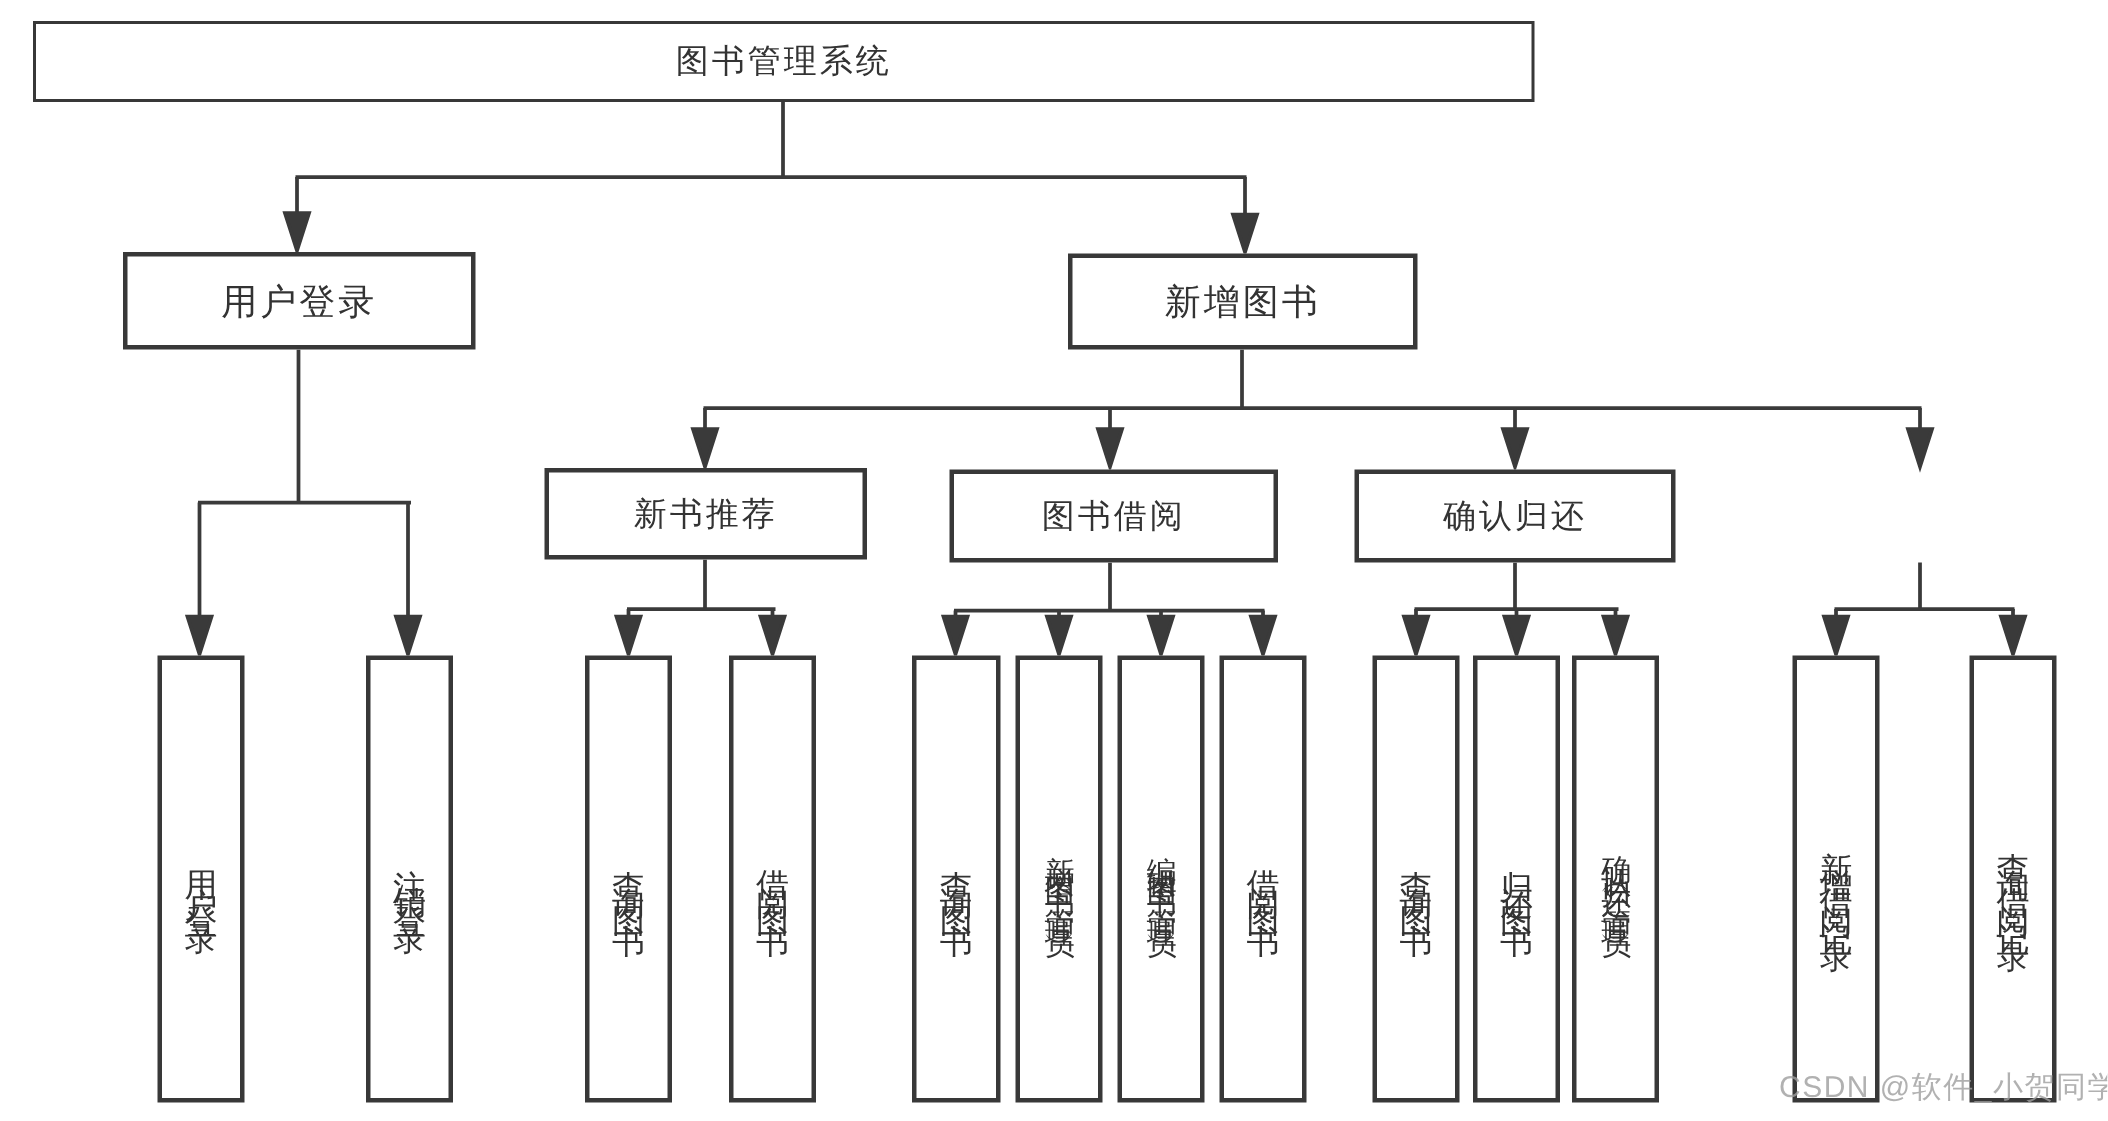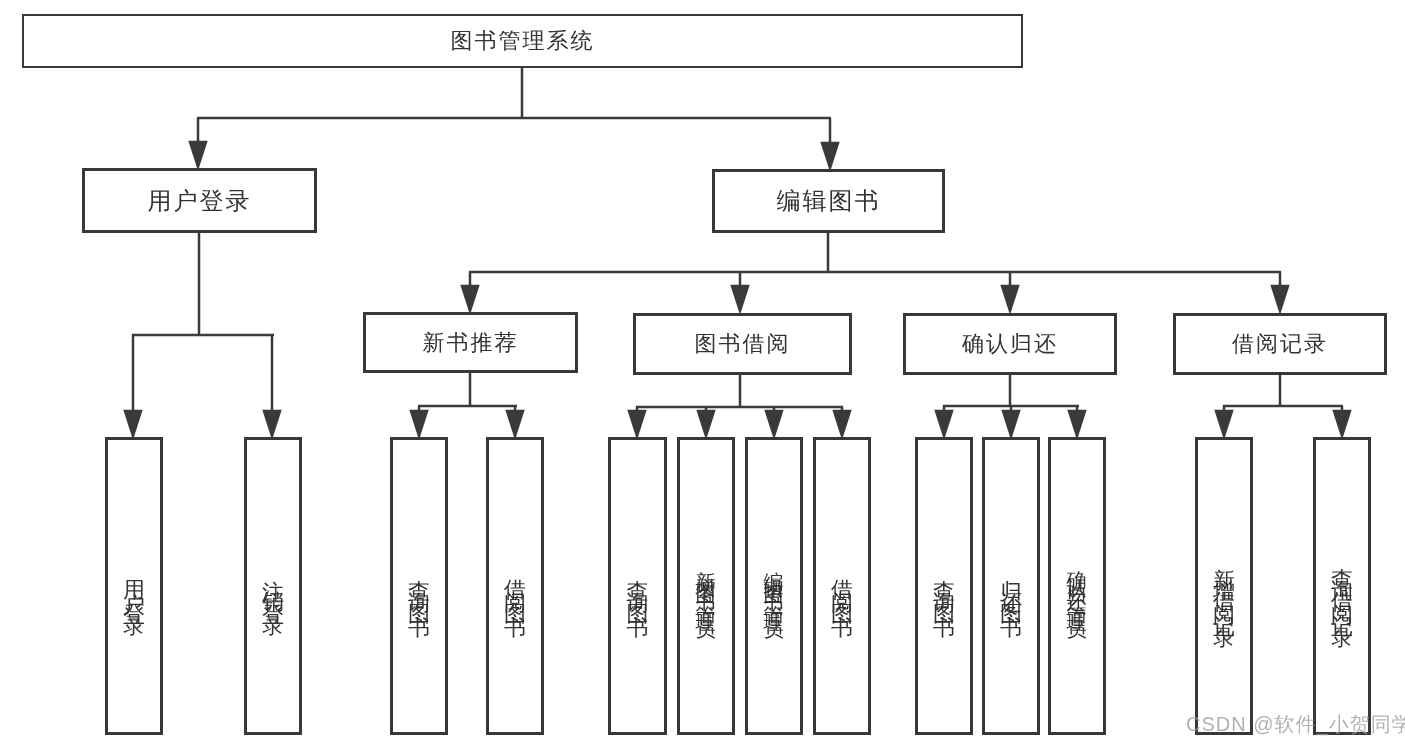--- a/index.html
+++ b/index.html
@@ -110,34 +110,31 @@
   </svg>
 
   <div class="box hbox root" style="left:22px;top:14px;width:1001px;height:54px;">
     <span>图书管理系统</span>
   </div>
 
   <div class="box hbox lvl2" style="left:82px;top:168px;width:235px;height:65px;">
     <span>用户登录</span>
   </div>
   <div class="box hbox lvl2" style="left:712px;top:169px;width:233px;height:64px;">
-    <span>编辑图书</span>
+    <span>新增图书</span>
   </div>
 
   <div class="box hbox" style="left:633px;top:313px;width:219px;height:62px;">
     <span>图书借阅</span>
   </div>
   <div class="box hbox" style="left:363px;top:312px;width:215px;height:61px;">
     <span>新书推荐</span>
   </div>
   <div class="box hbox" style="left:903px;top:313px;width:214px;height:62px;">
     <span>确认归还</span>
-  </div>
-  <div class="box hbox" style="left:1173px;top:313px;width:214px;height:62px;">
-    <span>借阅记录</span>
   </div>
 
   <div class="box leaf" style="left:105px;">用户登录</div>
   <div class="box leaf" style="left:244px;">注销登录</div>
 
   <div class="box leaf" style="left:390px;">查询图书</div>
   <div class="box leaf" style="left:486px;">借阅图书</div>
 
   <div class="box leaf" style="left:608px;width:59px;">查询图书</div>
   <div class="box leaf long" style="left:677px;">新增图书（管理员）</div>

